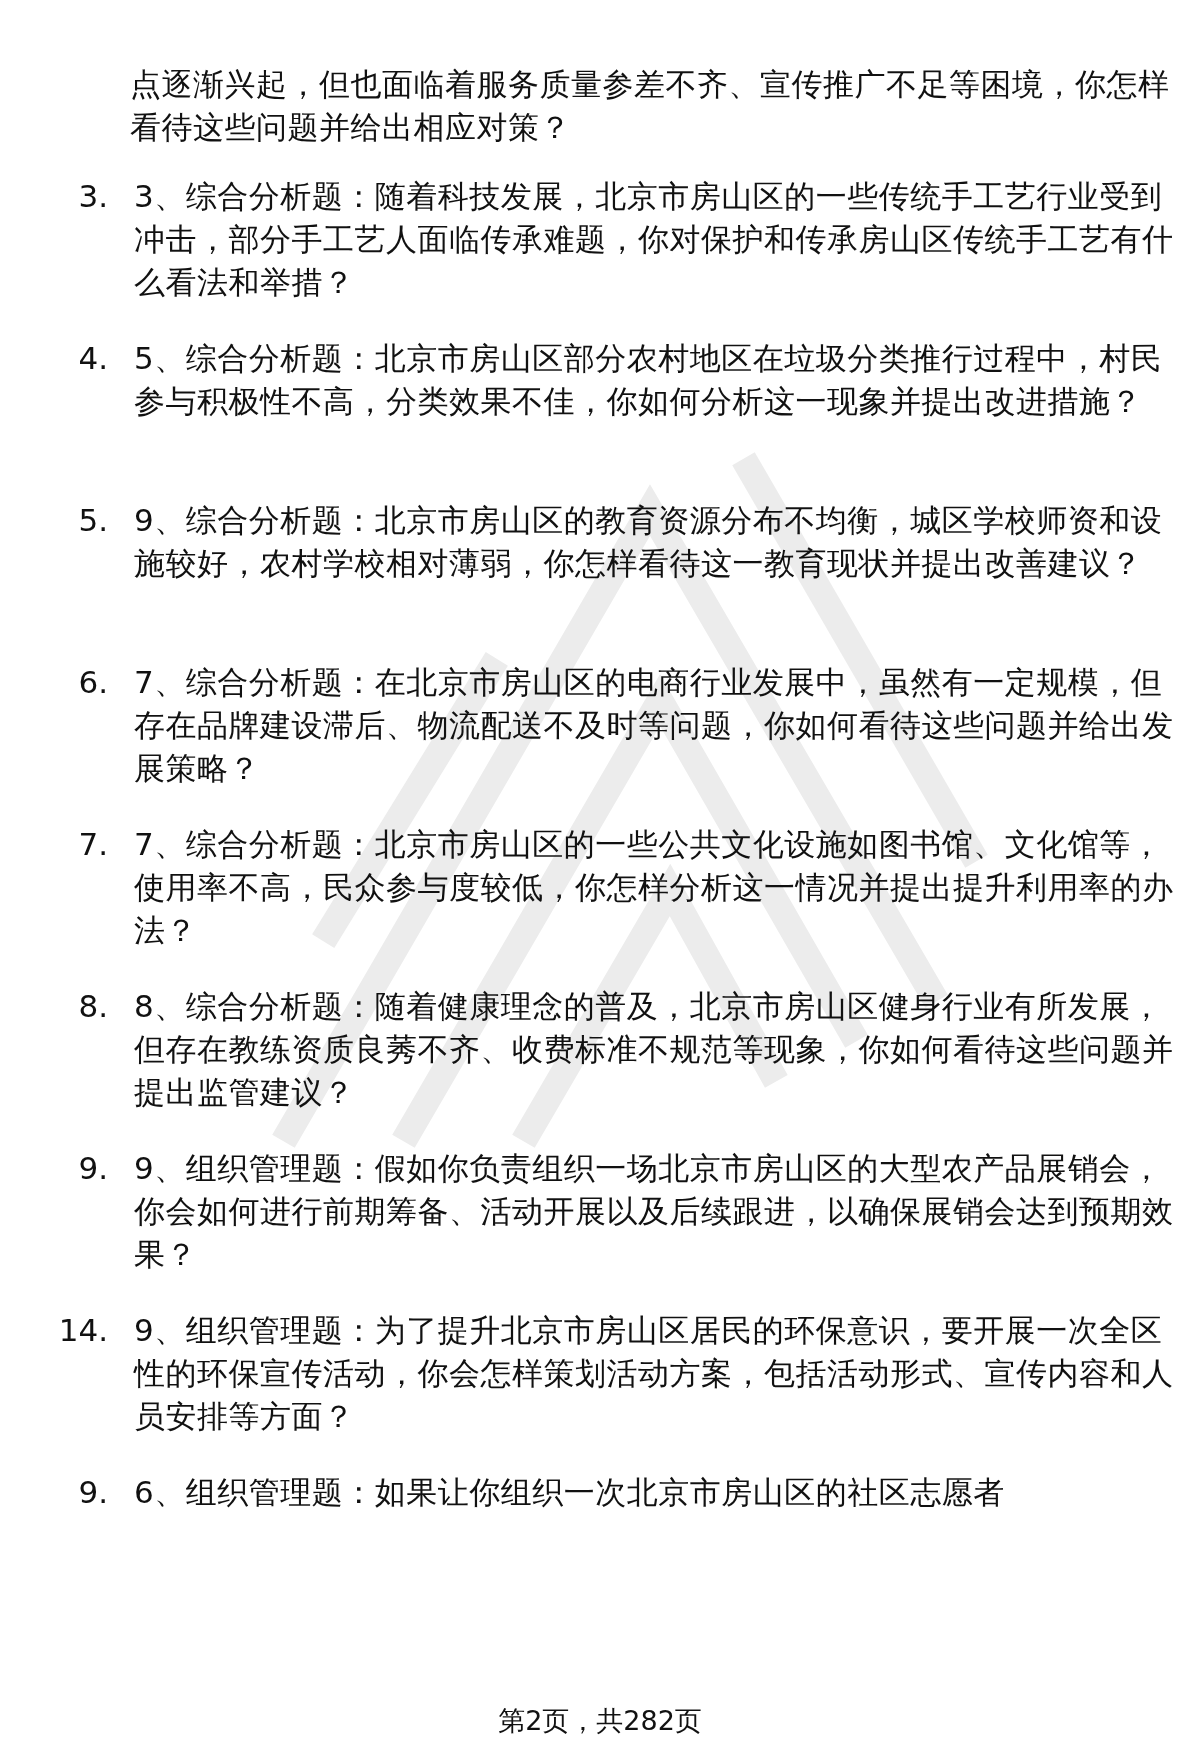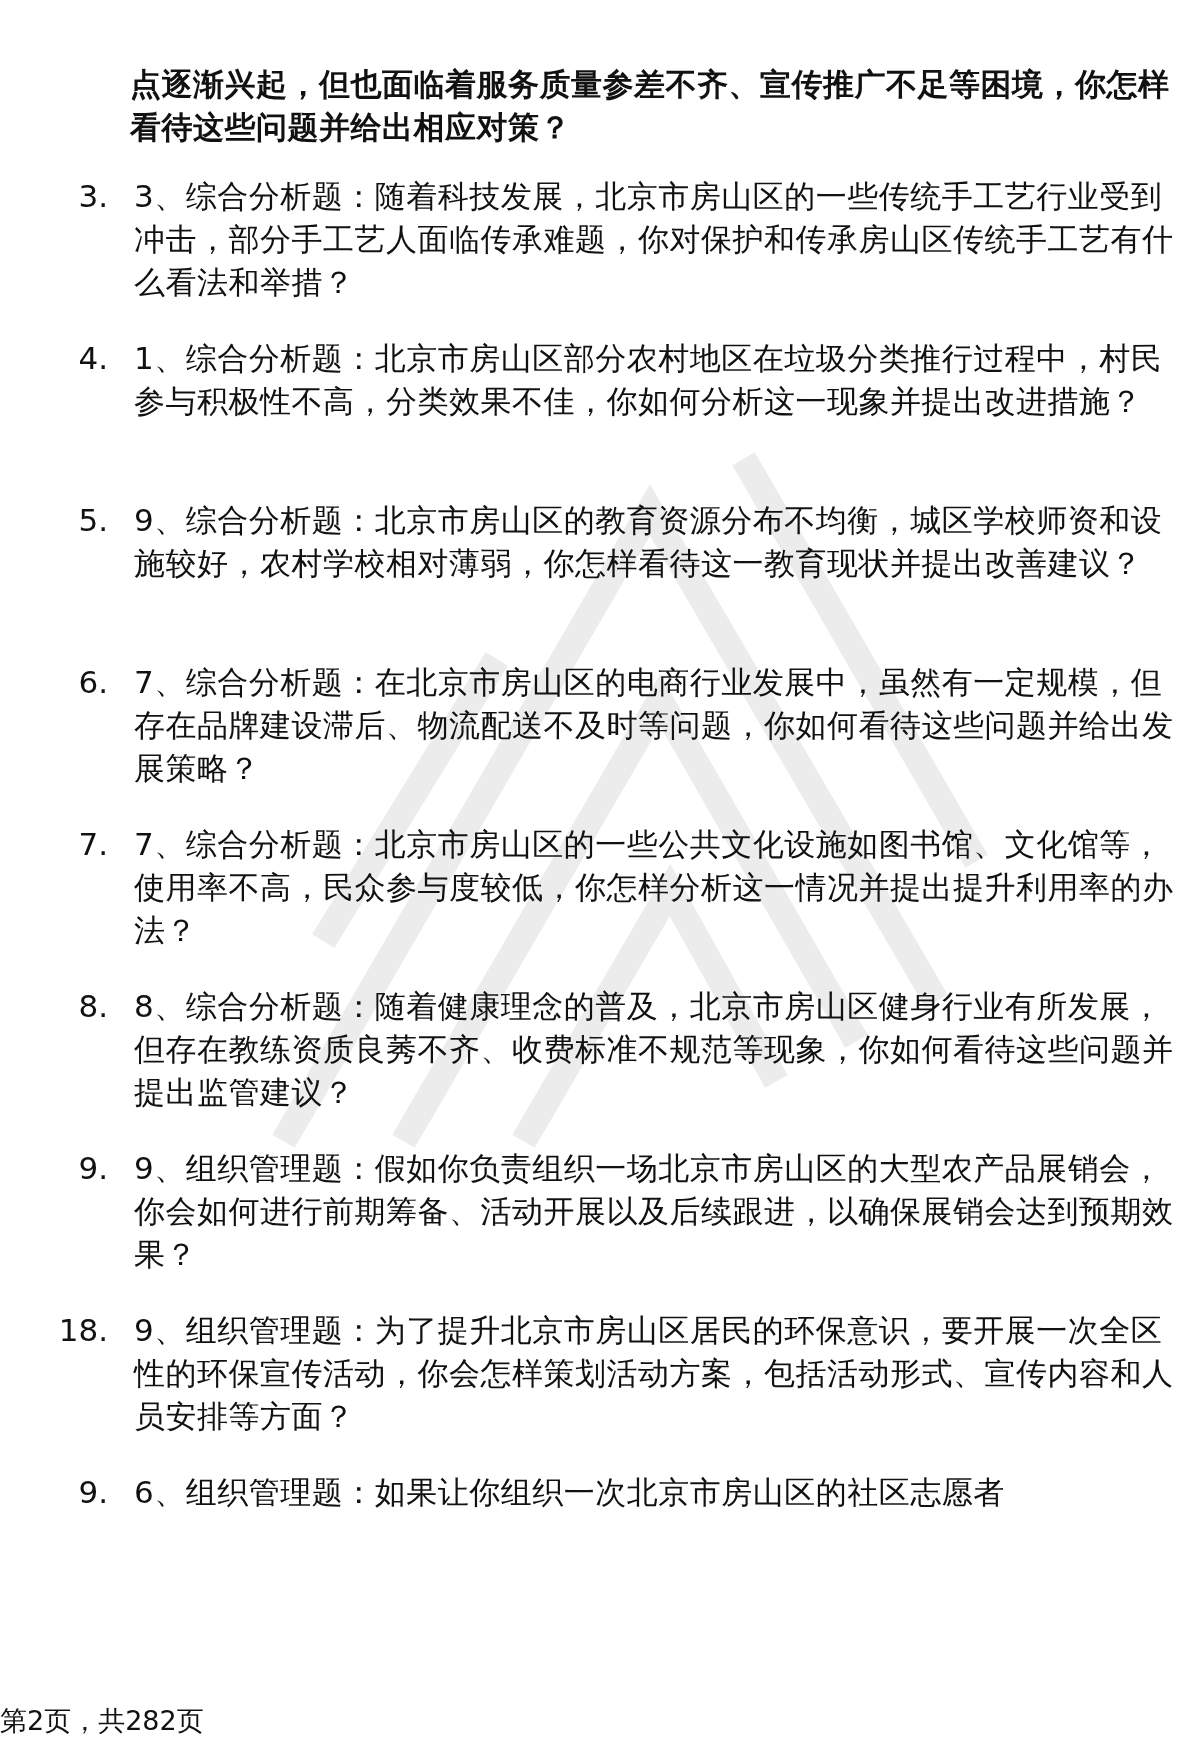--- a/index.html
+++ b/index.html
@@ -8,34 +8,34 @@
     font-family: "DejaVu Sans", "Liberation Sans", sans-serif;
     color: #111111;
   }
   .watermark {
     position: absolute; left: 230px; top: 430px; width: 760px; height: 760px;
     pointer-events: none; z-index: 0;
   }
   .page { position: absolute; left: 0; top: 0; width: 1200px; height: 1755px; z-index: 1; }
   .cont {
     position: absolute; left: 130px; width: 1040px;
-    font-size: 31px; line-height: 43px; letter-spacing: 0.5px; font-weight: bold;
+    font-size: 31px; line-height: 43px; letter-spacing: 0.5px;
   }
   ol.qlist { list-style: none; margin: 0; padding: 0; }
   .qitem { position: absolute; left: 0; width: 1200px; }
   .qnum {
     position: absolute; left: 0; width: 108px; text-align: right;
     font-size: 31px; line-height: 43px;
   }
   .qtext {
     position: absolute; left: 134px; width: 1040px;
     font-size: 31px; line-height: 43px; letter-spacing: 0.5px;
   }
   .footer {
-    position: absolute; left: 0; width: 1200px; top: 1703px; text-align: left;
+    position: absolute; left: 0; width: 1200px; top: 1703px; text-align: center;
     font-size: 27px; line-height: 36px; color: #111111;
   }
 </style>
 </head>
 <body>
 
 <svg class="watermark" viewBox="0 0 760 760" xmlns="http://www.w3.org/2000/svg">
   <g fill="none" stroke="#ececec" stroke-width="26" stroke-linecap="square">
     <path d="M60 700 L420 80 L700 560"></path>
     <path d="M180 700 L430 270 L620 600"></path>
@@ -49,21 +49,21 @@
 
   <div class="cont" style="top:63px;">点逐渐兴起，但也面临着服务质量参差不齐、宣传推广不足等困境，你怎样看待这些问题并给出相应对策？</div>
 
   <ol class="qlist">
     <li class="qitem" style="top:175px;">
       <span class="qnum">3.</span>
       <span class="qtext">3、综合分析题：随着科技发展，北京市房山区的一些传统手工艺行业受到冲击，部分手工艺人面临传承难题，你对保护和传承房山区传统手工艺有什么看法和举措？</span>
     </li>
     <li class="qitem" style="top:337px;">
       <span class="qnum">4.</span>
-      <span class="qtext">1、综合分析题：北京市房山区部分农村地区在垃圾分类推行过程中，村民参与积极性不高，分类效果不佳，你如何分析这一现象并提出改进措施？</span>
+      <span class="qtext">5、综合分析题：北京市房山区部分农村地区在垃圾分类推行过程中，村民参与积极性不高，分类效果不佳，你如何分析这一现象并提出改进措施？</span>
     </li>
     <li class="qitem" style="top:499px;">
       <span class="qnum">5.</span>
       <span class="qtext">9、综合分析题：北京市房山区的教育资源分布不均衡，城区学校师资和设施较好，农村学校相对薄弱，你怎样看待这一教育现状并提出改善建议？</span>
     </li>
     <li class="qitem" style="top:661px;">
       <span class="qnum">6.</span>
       <span class="qtext">7、综合分析题：在北京市房山区的电商行业发展中，虽然有一定规模，但存在品牌建设滞后、物流配送不及时等问题，你如何看待这些问题并给出发展策略？</span>
     </li>
     <li class="qitem" style="top:823px;">
@@ -72,21 +72,21 @@
     </li>
     <li class="qitem" style="top:985px;">
       <span class="qnum">8.</span>
       <span class="qtext">8、综合分析题：随着健康理念的普及，北京市房山区健身行业有所发展，但存在教练资质良莠不齐、收费标准不规范等现象，你如何看待这些问题并提出监管建议？</span>
     </li>
     <li class="qitem" style="top:1147px;">
       <span class="qnum">9.</span>
       <span class="qtext">9、组织管理题：假如你负责组织一场北京市房山区的大型农产品展销会，你会如何进行前期筹备、活动开展以及后续跟进，以确保展销会达到预期效果？</span>
     </li>
     <li class="qitem" style="top:1309px;">
-      <span class="qnum">18.</span>
+      <span class="qnum">14.</span>
       <span class="qtext">9、组织管理题：为了提升北京市房山区居民的环保意识，要开展一次全区性的环保宣传活动，你会怎样策划活动方案，包括活动形式、宣传内容和人员安排等方面？</span>
     </li>
     <li class="qitem" style="top:1471px;">
       <span class="qnum">9.</span>
       <span class="qtext">6、组织管理题：如果让你组织一次北京市房山区的社区志愿者</span>
     </li>
   </ol>
 
   <div class="footer">第2页，共282页</div>
 </div>

